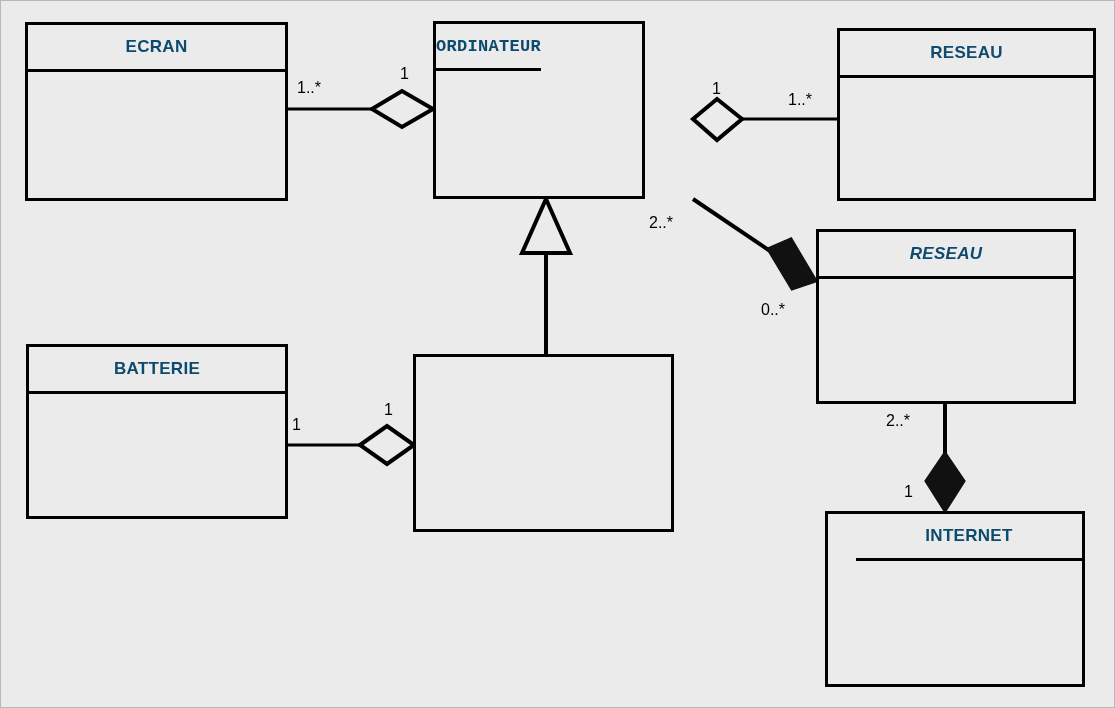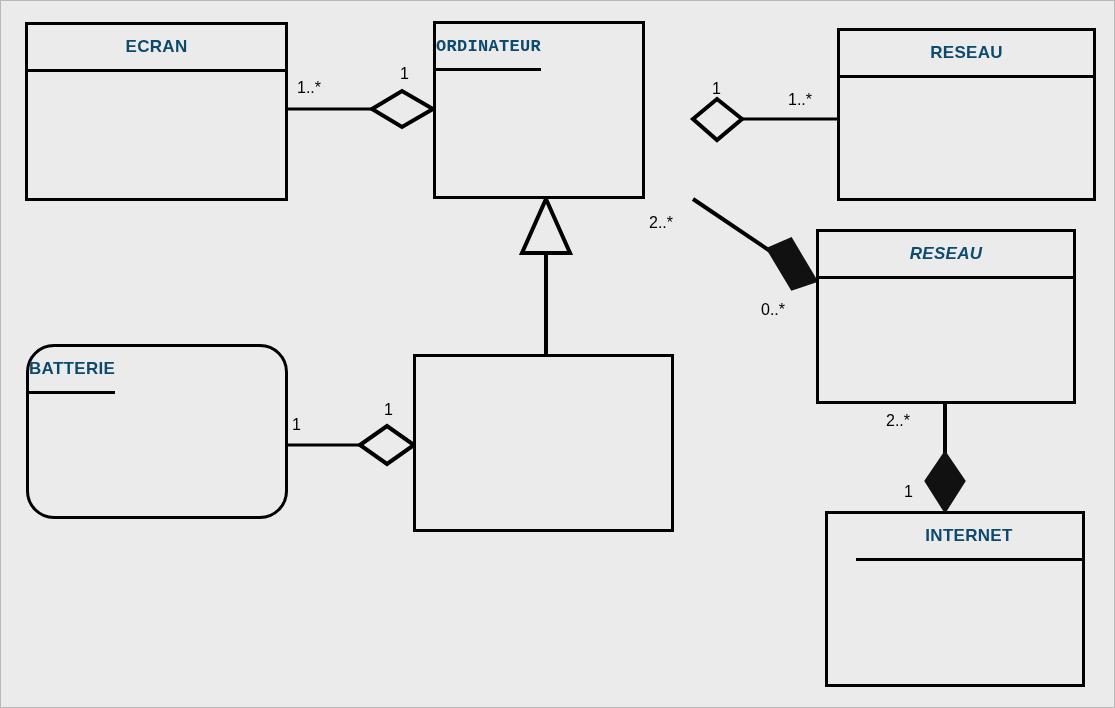--- a/index.html
+++ b/index.html
@@ -126,21 +126,21 @@
     <div class="uml-class-body"></div>
   </div>
 
   <div class="uml-class" style="left:824px; top:510px; width:260px; height:176px; display:flex; flex-direction:column;padding-left:28px;">
     <div class="uml-class-header">
       <span class="uml-class-name">INTERNET</span>
     </div>
     <div class="uml-class-body"></div>
   </div>
 
-  <div class="uml-class" style="left:25px; top:343px; width:262px; height:175px; display:flex; flex-direction:row;border-radius:28px;">
+  <div class="uml-class" style="left:25px; top:343px; width:262px; height:175px; display:flex; flex-direction:column;">
     <div class="uml-class-header">
       <span class="uml-class-name">BATTERIE</span>
     </div>
     <div class="uml-class-body"></div>
   </div>
 
   <div class="uml-class" style="left:412px; top:353px; width:261px; height:178px; display:flex; flex-direction:column;">
     <div class="uml-class-body"></div>
   </div>
 

